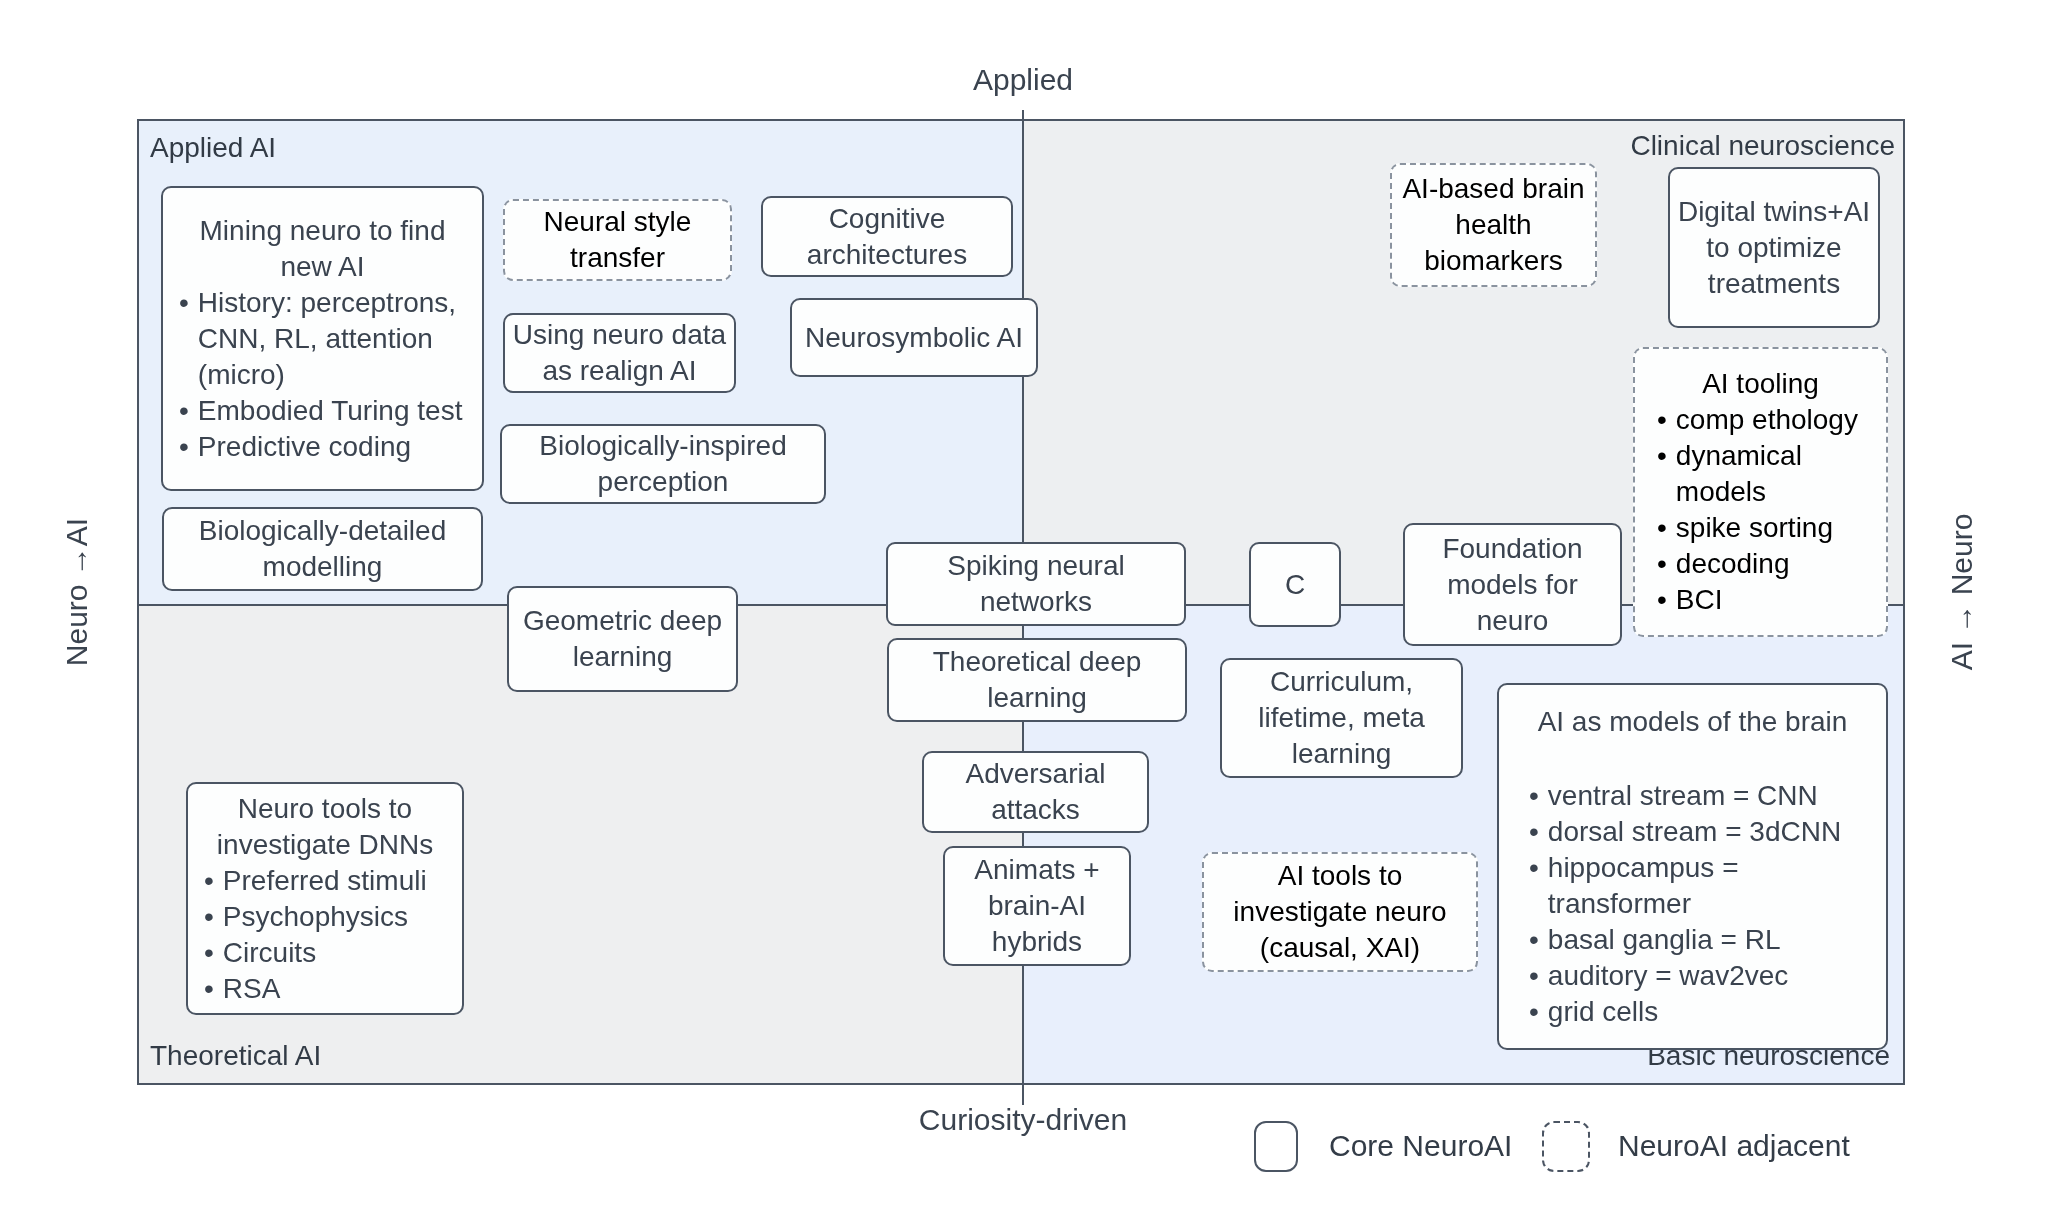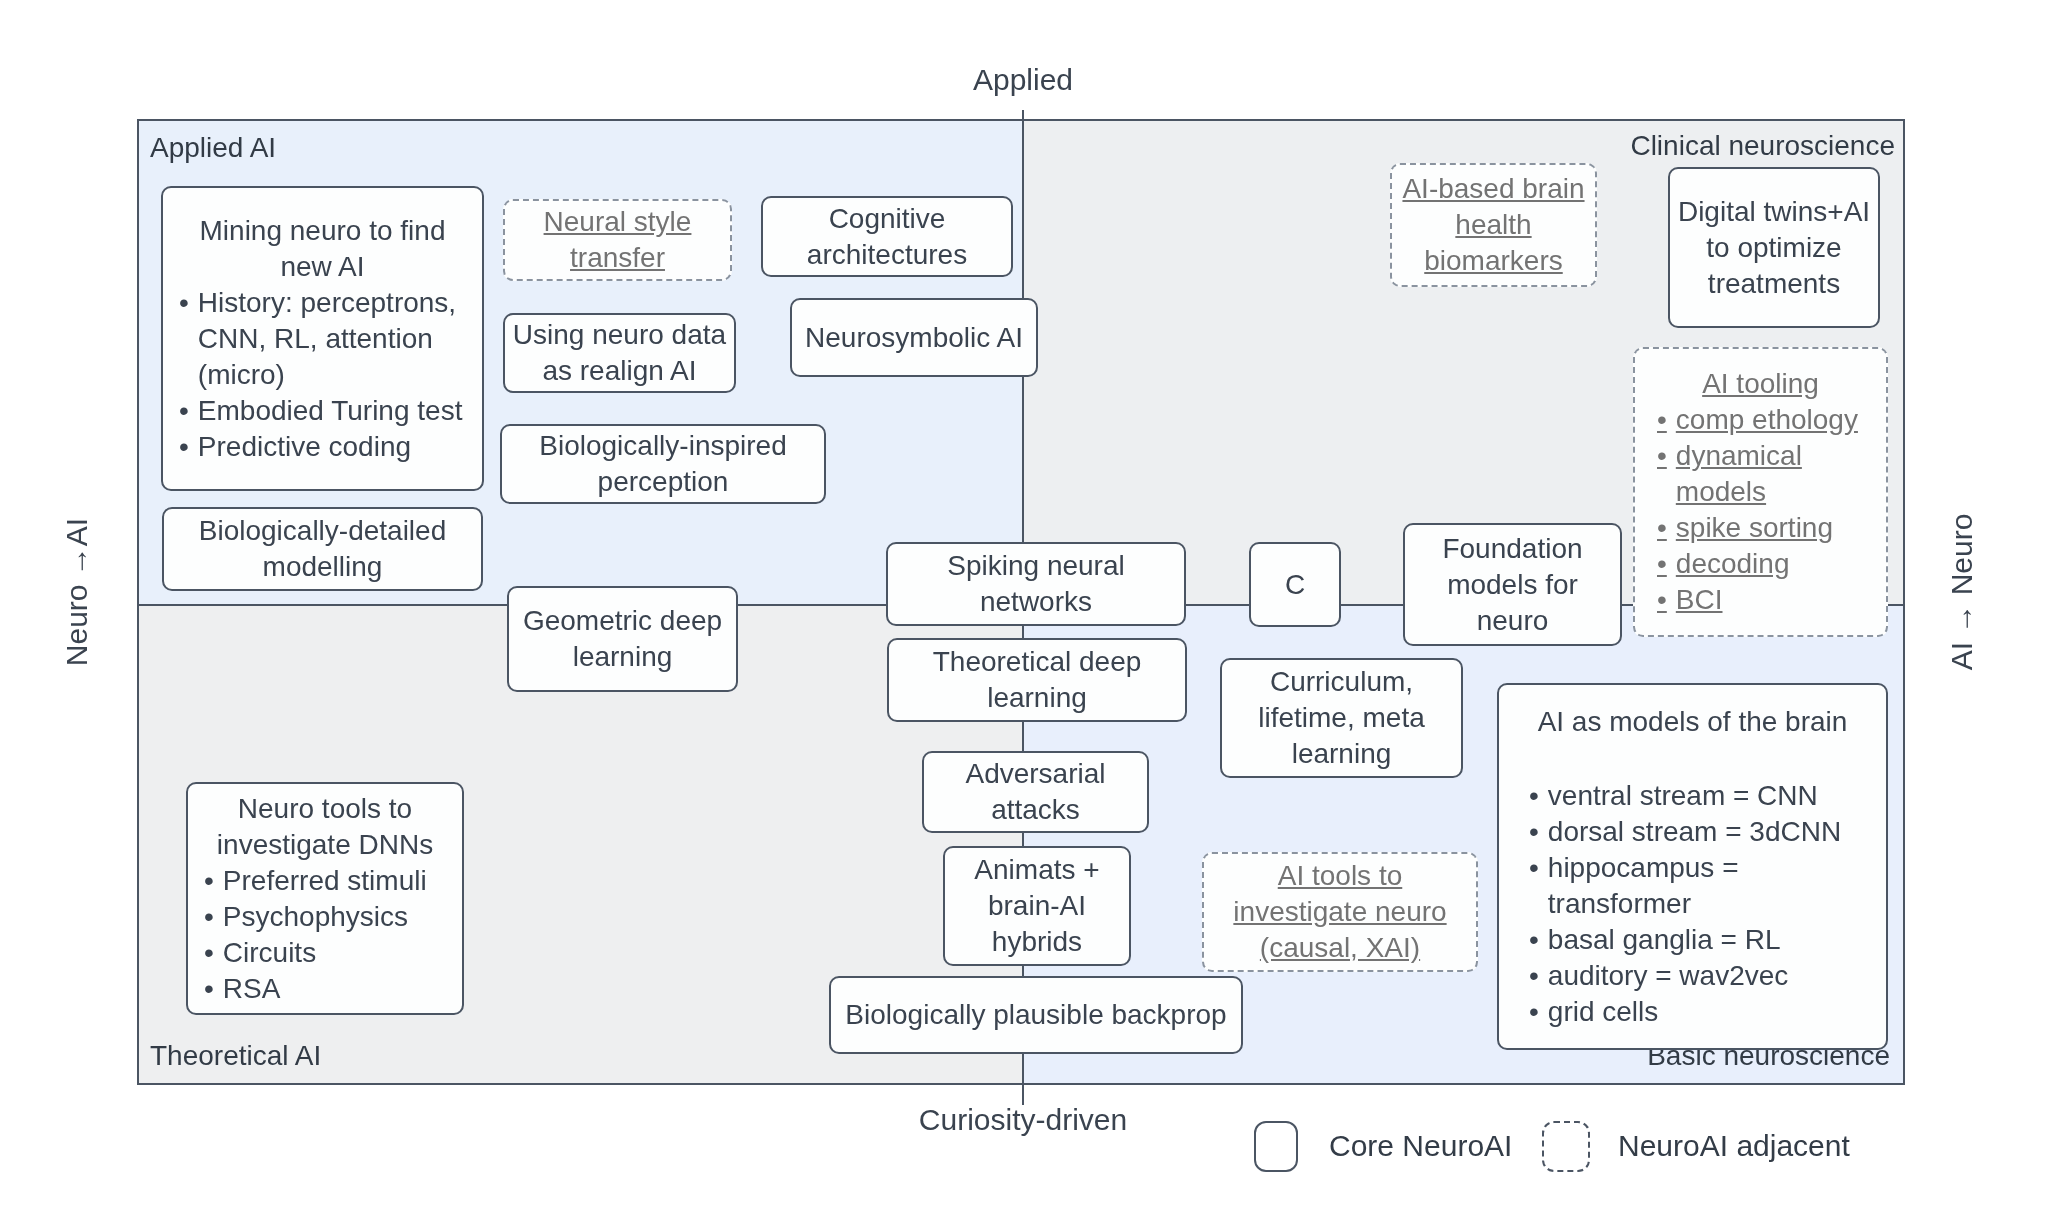--- a/index.html
+++ b/index.html
@@ -27,38 +27,38 @@
   .edge-label{position:absolute;font-size:30px;line-height:36px;color:#3a434f;white-space:nowrap;}
   .edge-label.top{left:1023px;top:62px;transform:translateX(-50%);}
   .edge-label.bottom{left:1023px;top:1102px;transform:translateX(-50%);}
   .edge-label.left{left:77px;top:592px;transform:translate(-50%,-50%) rotate(-90deg);}
   .edge-label.right{left:1962px;top:592px;transform:translate(-50%,-50%) rotate(-90deg);}
 
   
   .box{position:absolute;box-sizing:border-box;background:#fdfefe;border:2px solid #4b5563;
        border-radius:10px;display:flex;flex-direction:column;align-items:center;
        justify-content:center;text-align:center;font-size:28px;line-height:36px;color:#3a434f;}
-  .box.adjacent{border:2px dashed #8a939f;color:#737373;text-decoration:underline;}
+  .box.adjacent{border:2px dashed #8a939f;color:#000000;}
   .box .t{display:block;padding:0 6px;}
   .box.list{align-items:stretch;text-align:left;}
   .box .title{text-align:center;flex:0 0 auto;}
   .bullet{display:flex;align-items:flex-start;}
   .bullet::before{content:"\2022";flex:0 0 auto;margin:0 9px 0 8px;}
   .bullet .bt{display:block;}
 
   
   .b-mining{left:161px;top:186px;width:323px;height:305px;padding:8px 8px;}
   .b-neural-style{left:503px;top:199px;width:229px;height:82px;}
   .b-cognitive{left:761px;top:196px;width:252px;height:81px;}
   .b-using-neuro{left:503px;top:313px;width:233px;height:80px;}
   .b-neurosymbolic{left:790px;top:298px;width:248px;height:79px;}
   .b-bio-inspired{left:500px;top:424px;width:326px;height:80px;}
   .b-bio-detailed{left:162px;top:507px;width:321px;height:84px;}
   .b-geometric{left:507px;top:586px;width:231px;height:106px;}
-  .b-spiking{left:886px;top:542px;width:300px;height:84px;}
+  .b-spiking{left:886px;top:542px;width:300px;height:84px;border-radius:9px;}
   .b-theoretical-deep{left:887px;top:638px;width:300px;height:84px;}
   .b-adversarial{left:922px;top:751px;width:227px;height:82px;}
   .b-animats{left:943px;top:846px;width:188px;height:120px;}
   .b-backprop{left:829px;top:976px;width:414px;height:78px;}
   .b-ai-biomarkers{left:1390px;top:163px;width:207px;height:124px;}
   .b-digital-twins{left:1668px;top:167px;width:212px;height:161px;}
   .b-ai-tooling{left:1633px;top:347px;width:255px;height:290px;padding:4px 14px;}
   .b-c{left:1249px;top:542px;width:92px;height:85px;}
   .b-foundation{left:1403px;top:523px;width:219px;height:123px;}
   .b-curriculum{left:1220px;top:658px;width:243px;height:120px;}
@@ -149,23 +149,20 @@
   </div>
 
   <div class="box b-adversarial">
     <span class="t">Adversarial attacks</span>
   </div>
 
   <div class="box b-animats">
     <span class="t">Animats + brain-AI hybrids</span>
   </div>
 
-  <div class="box b-backprop">
-    <span class="t">Biologically plausible backprop</span>
-  </div>
 
   <div class="box adjacent b-ai-biomarkers">
     <span class="t">AI-based brain health biomarkers</span>
   </div>
 
   <div class="box b-digital-twins">
     <span class="t">Digital twins+AI to optimize treatments</span>
   </div>
 
   <div class="box adjacent list b-ai-tooling">

